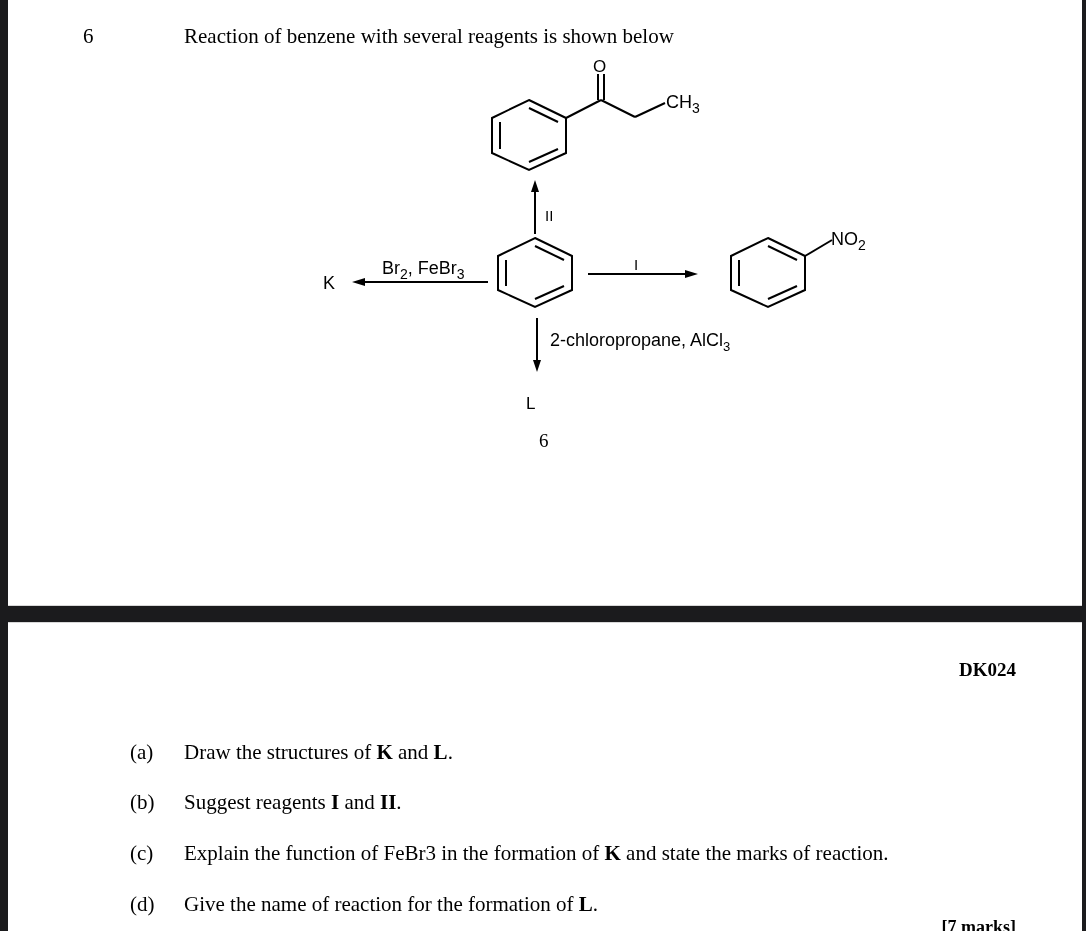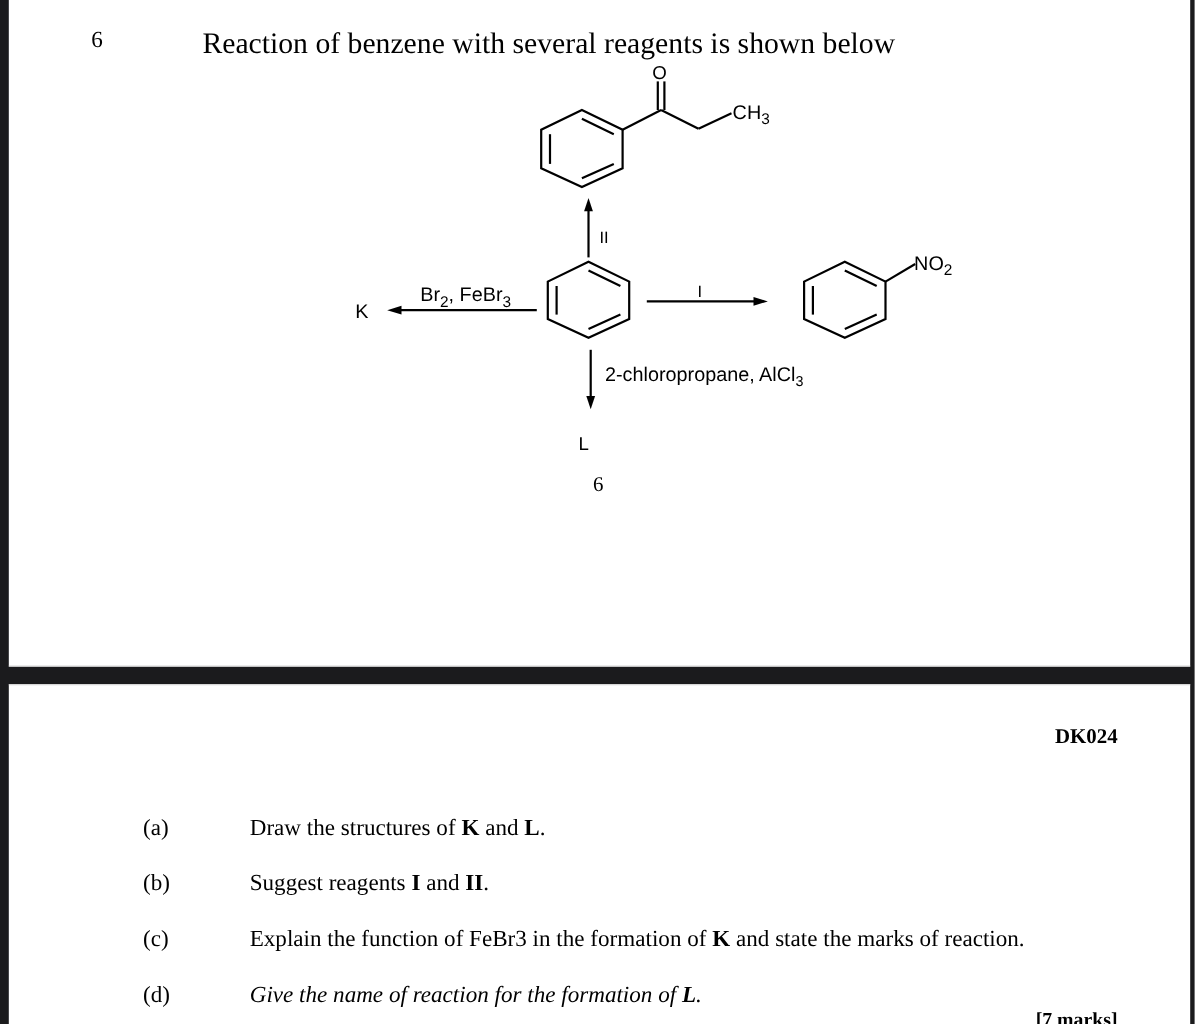--- a/index.html
+++ b/index.html
@@ -5,25 +5,25 @@
   html, body { margin: 0; padding: 0; }
   body {
     width: 1086px; height: 931px; background: #1b1b1d; position: relative; overflow: hidden;
     font-family: "Liberation Serif", serif; color: #000;
   }
   .page { position: absolute; left: 8px; right: 4px; background: #fff; }
   .page-top { top: 0; height: 605px; border-bottom: 1px solid #d8d8d8; }
   .page-bottom { top: 622px; height: 320px; border-top: 1px solid #d8d8d8; }
   .abs { position: absolute; white-space: nowrap; }
   .qnum { left: 75px; top: 24px; font-size: 21px; }
-  .qtitle { left: 176px; top: 24px; font-size: 27px; }
+  .qtitle { left: 176px; top: 24px; font-size: 21px; }
   .pagenum { left: 531px; top: 430px; font-size: 19px; }
   .code { right: 66px; top: 36px; font-size: 19px; font-weight: bold; margin-left: 21px; }
   .part-label { font-size: 21px; }
-  .part-text { font-size: 21px; margin-left: 43px; }
+  .part-text { font-size: 21px; }
   .marks { right: 66px; top: 294px; font-size: 18px; font-weight: bold; }
   svg text { font-family: "Liberation Sans", sans-serif; fill: #000; }
   b { font-weight: bold; }
 </style>
 </head>
 <body>
 
 <div class="page page-top">
   <div class="abs qnum">6</div>
   <div class="abs qtitle">Reaction of benzene with several reagents is shown below</div>
@@ -92,16 +92,16 @@
   <div class="abs part-label" style="left:122px;top:117px;">(a)</div>
   <div class="abs part-text" style="left:176px;top:117px;"><span>Draw the structures of </span><b>K</b><span> and </span><b>L</b><span>.</span></div>
 
   <div class="abs part-label" style="left:122px;top:167px;">(b)</div>
   <div class="abs part-text" style="left:176px;top:167px;text-align:center;"><span>Suggest reagents </span><b>I</b><span> and </span><b>II</b><span>.</span></div>
 
   <div class="abs part-label" style="left:122px;top:218px;">(c)</div>
   <div class="abs part-text" style="left:176px;top:218px;"><span>Explain the function of FeBr3  in the formation of </span><b>K</b><span> and state the marks of reaction.</span></div>
 
   <div class="abs part-label" style="left:122px;top:269px;">(d)</div>
-  <div class="abs part-text" style="left:176px;top:269px;font-style:italic;"><span>Give the name of reaction for the formation of </span><b>L</b><span>.</span></div>
+  <div class="abs part-text" style="left:176px;top:269px;"><span>Give the name of reaction for the formation of </span><b>L</b><span>.</span></div>
 
   <div class="abs marks">[7 marks]</div>
 </div>
 
 </body></html>

